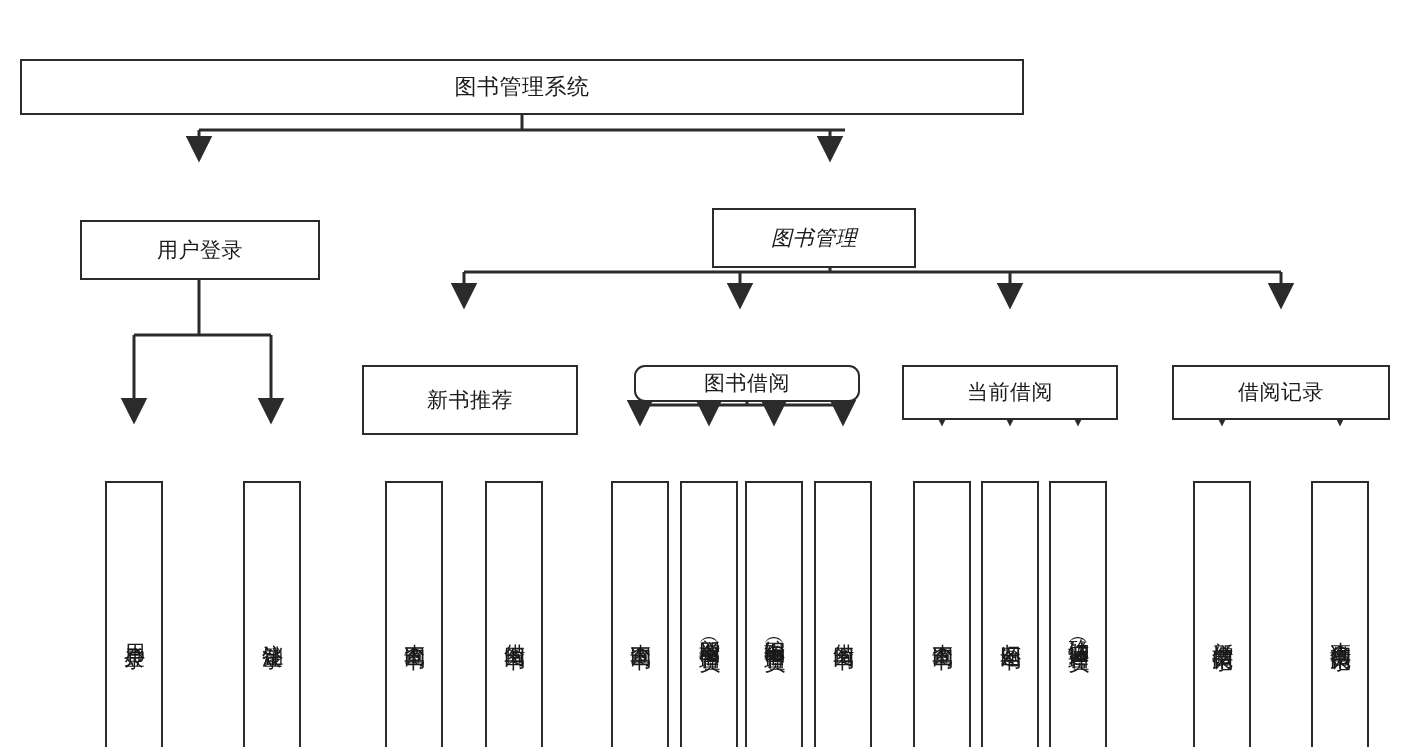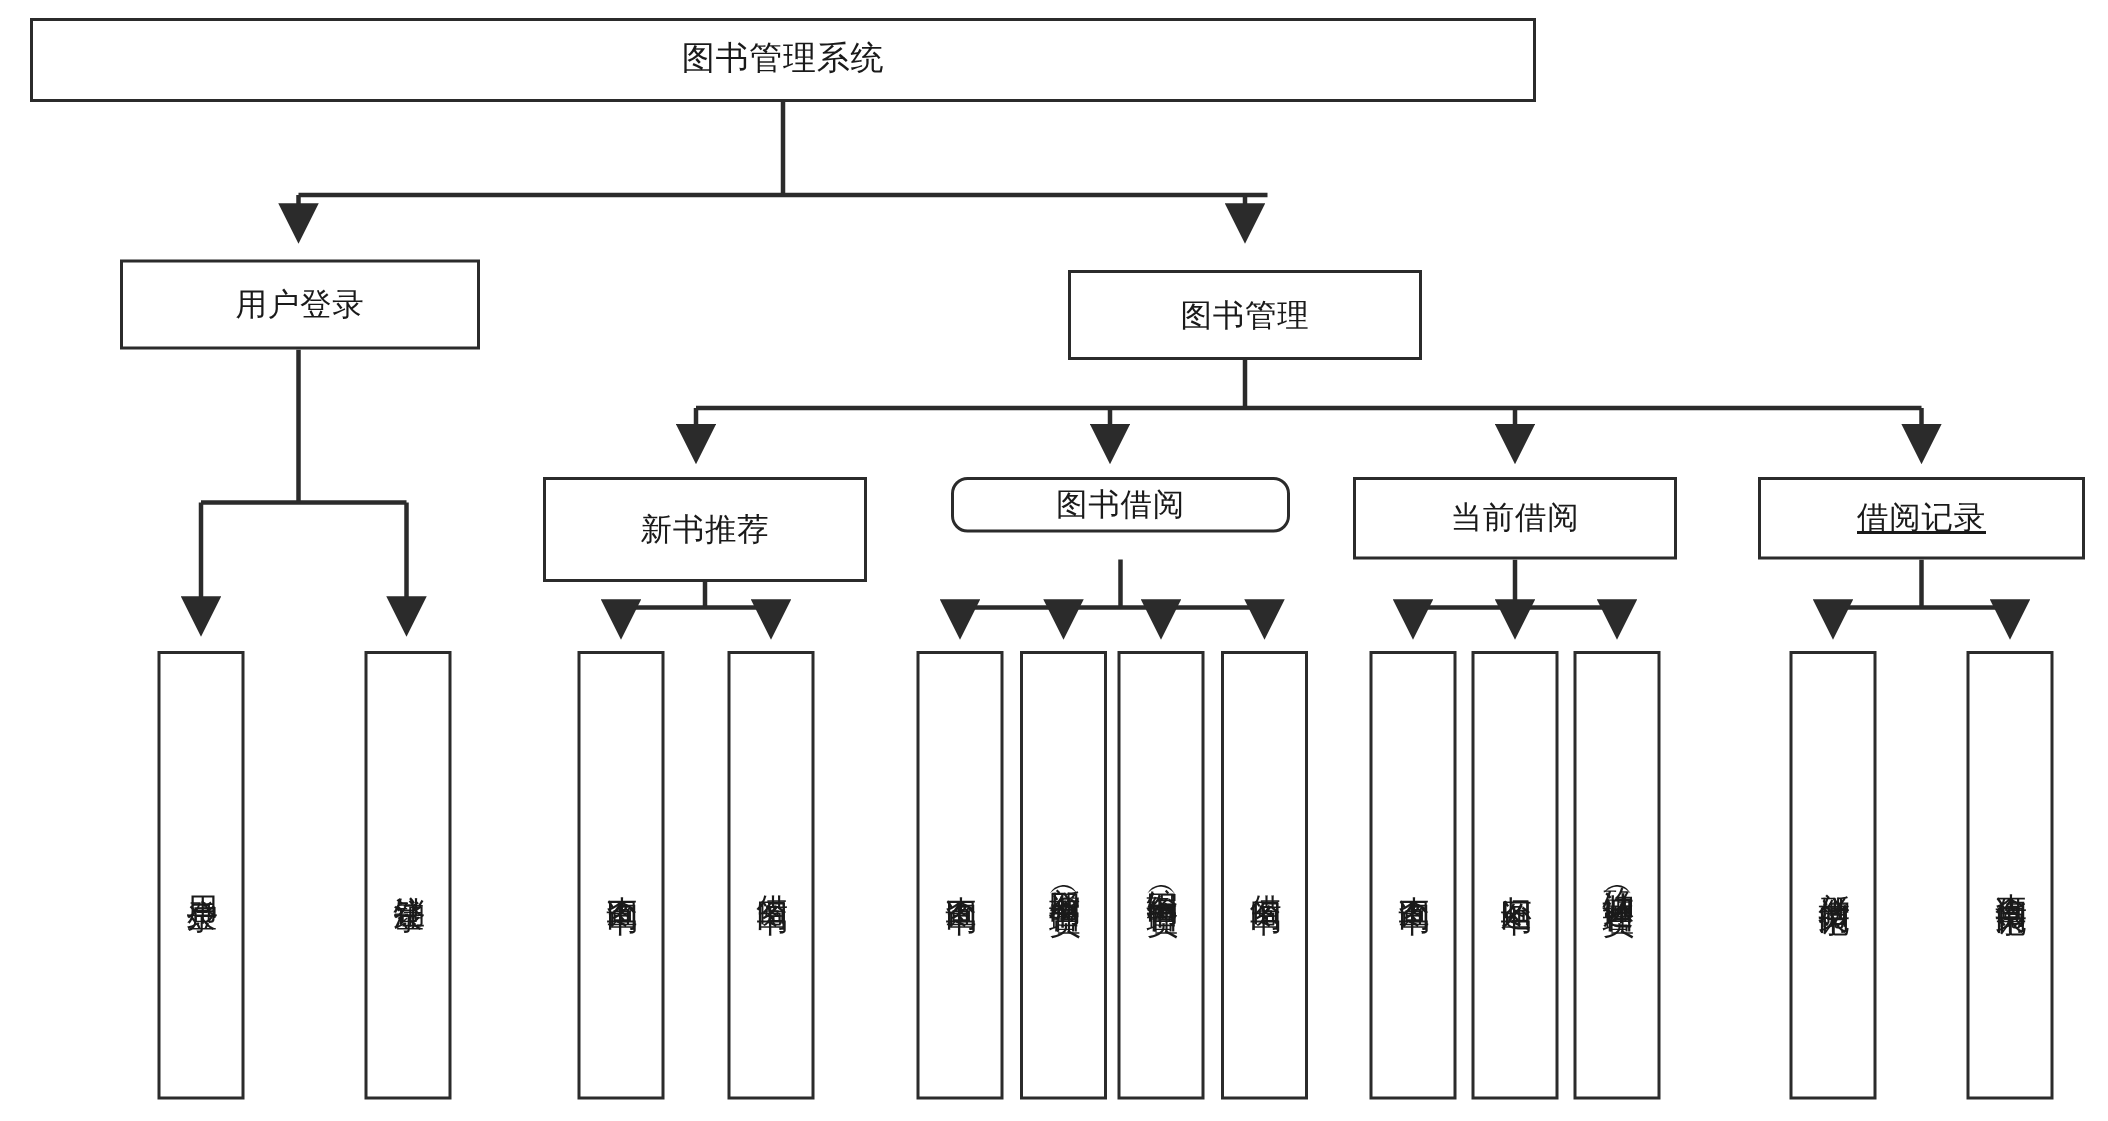--- a/index.html
+++ b/index.html
@@ -29,20 +29,21 @@
   .node {
     position: absolute;
     box-sizing: border-box;
     background: #ffffff;
     border: 2px solid #2b2b2b;
     display: flex;
     align-items: center;
     justify-content: center;
     color: #1a1a1a;
     z-index: 2;
+    margin-top: 47px;
   }
   .node-label {
     display: block;
     text-align: center;
     line-height: 1.25;
     letter-spacing: 0.5px;
     white-space: pre-wrap;
   }
   
   .node.h .node-label {
@@ -135,37 +136,37 @@
   </svg>
 
   <div class="node h root" style="left:20px; top:12px; width:1004px; height:56px;">
     <span class="node-label">图书管理系统</span>
   </div>
 
   <div class="node h" style="left:80px; top:173px; width:240px; height:60px;">
     <span class="node-label">用户登录</span>
   </div>
 
-  <div class="node h" style="left:712px; top:180px; width:236px; height:60px;">
+  <div class="node h" style="left:712px; top:161px; width:204px; height:60px;font-style:italic;">
     <span class="node-label">图书管理</span>
   </div>
 
   <div class="node h" style="left:362px; top:318px; width:216px; height:70px;">
     <span class="node-label">新书推荐</span>
   </div>
 
   <div class="node h" style="left:634px; top:318px; width:226px; height:37px;border-radius:11px;">
     <span class="node-label">图书借阅</span>
   </div>
 
   <div class="node h" style="left:902px; top:318px; width:216px; height:55px;">
     <span class="node-label">当前借阅</span>
   </div>
 
-  <div class="node h" style="left:1172px; top:318px; width:218px; height:55px;text-decoration:underline;">
+  <div class="node h" style="left:1172px; top:318px; width:218px; height:55px;">
     <span class="node-label">借阅记录</span>
   </div>
 
   <div class="node v" style="left:105px; top:434px; width:58px; height:299px;">
     <span class="node-label">用户登录</span>
   </div>
 
   <div class="node v" style="left:243px; top:434px; width:58px; height:299px;">
     <span class="node-label">注销登录</span>
   </div>

